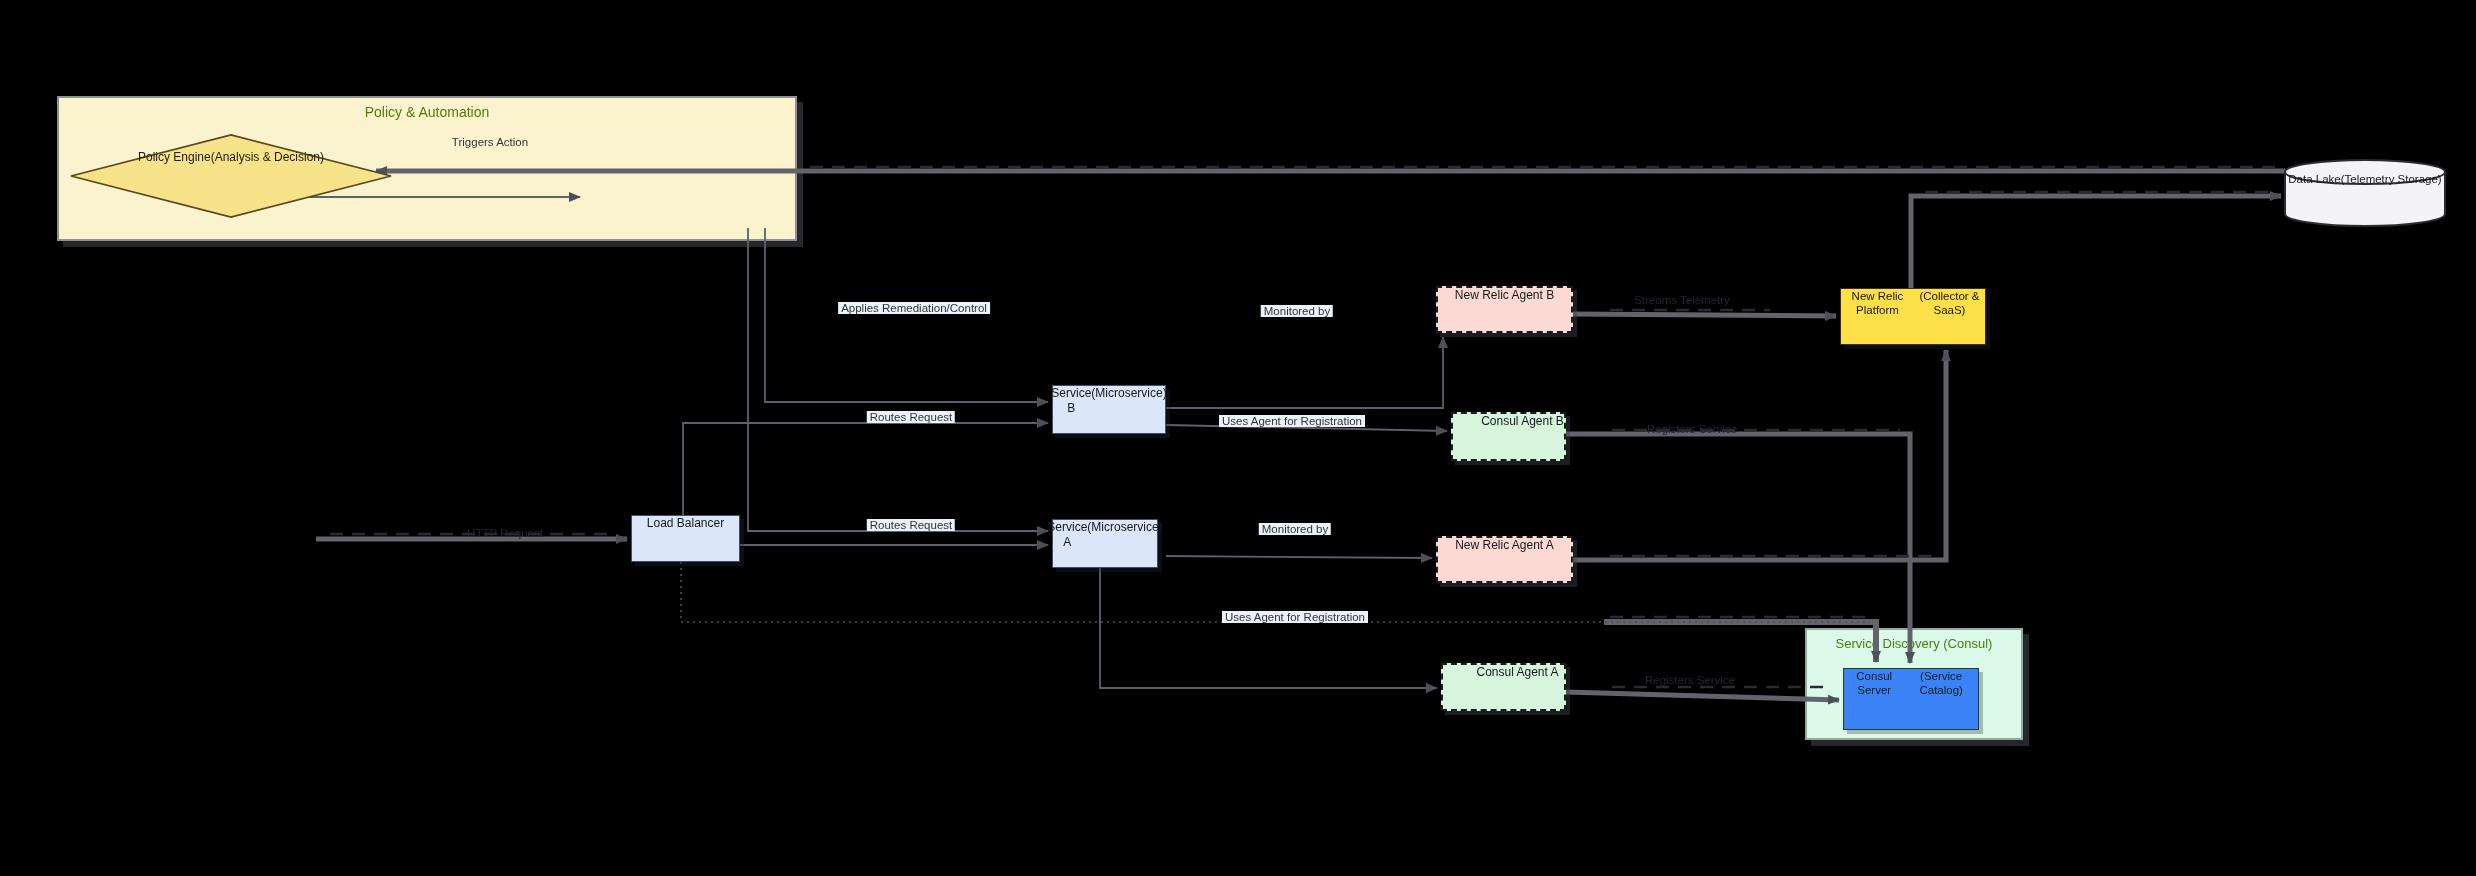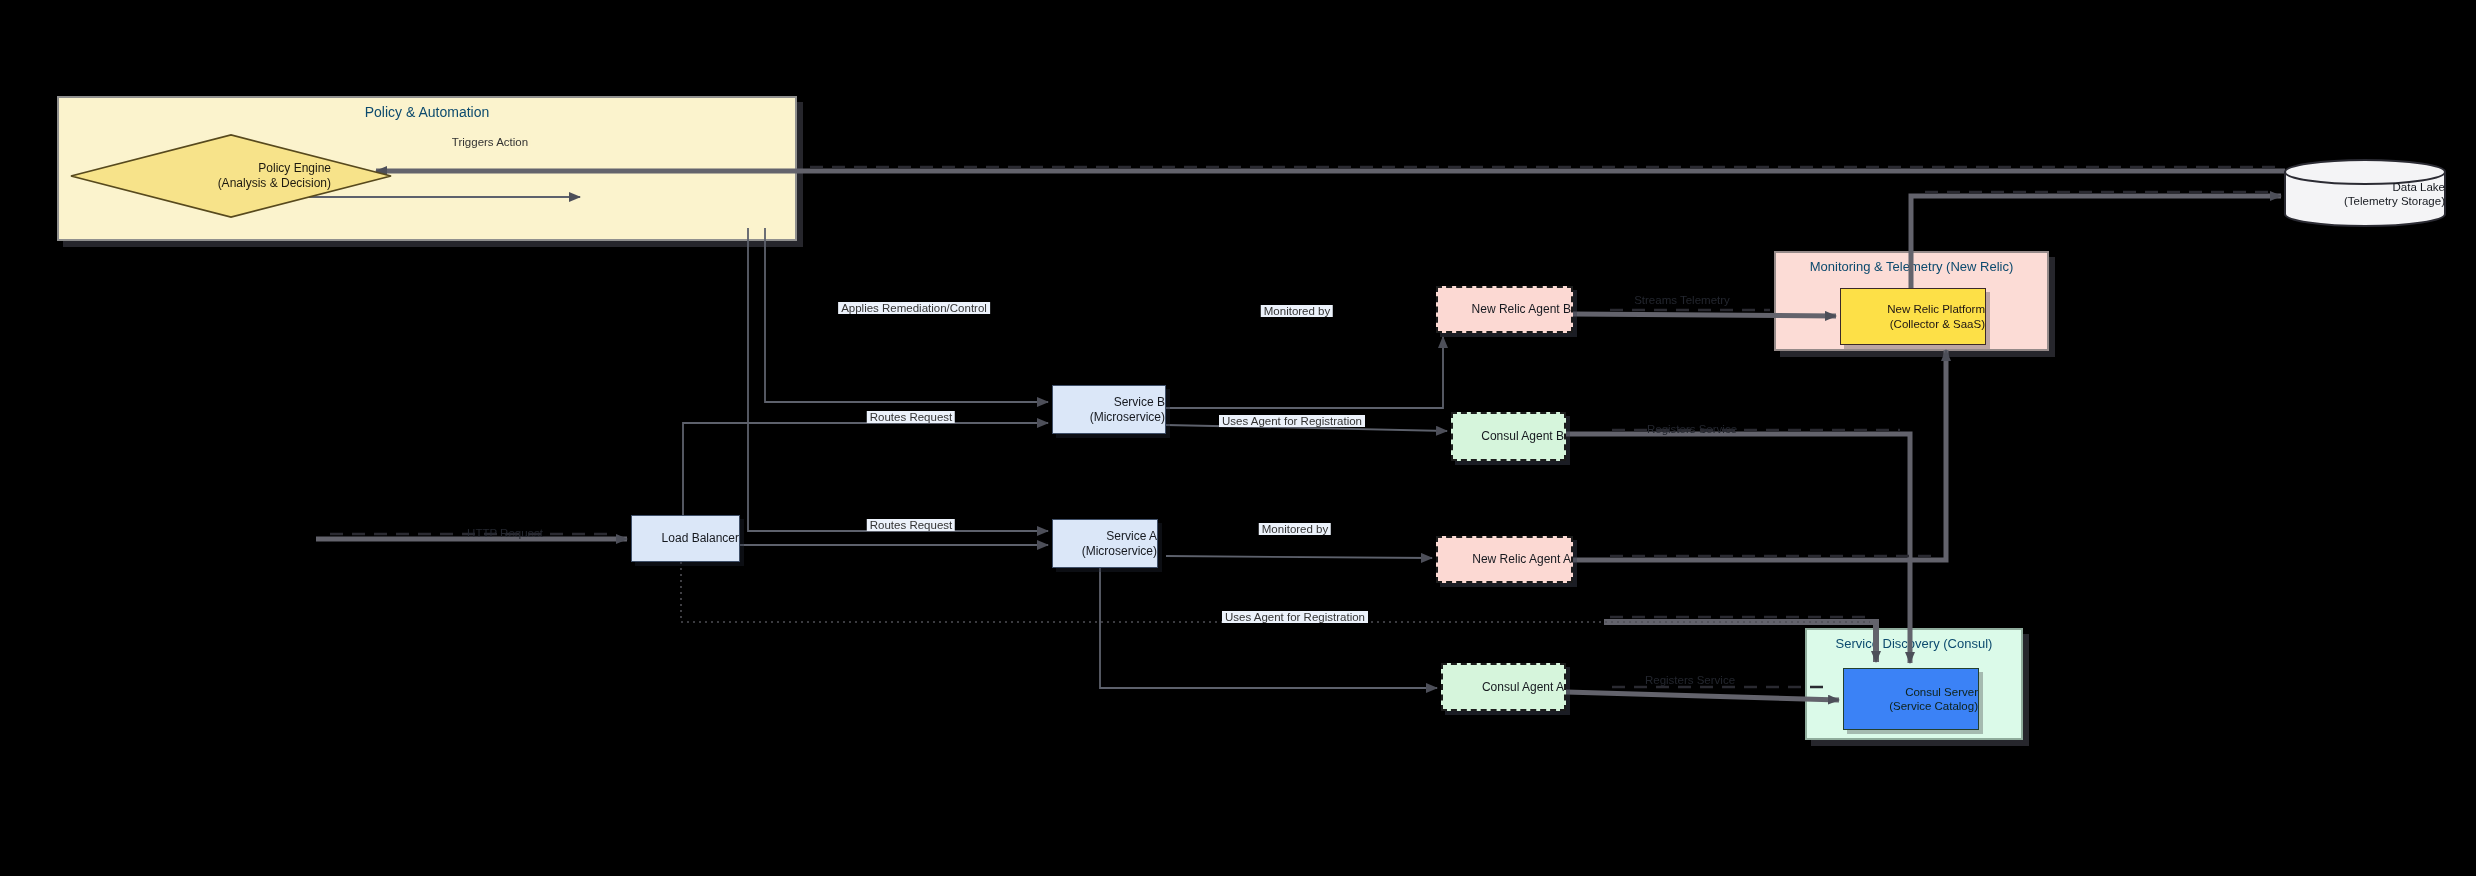--- a/index.html
+++ b/index.html
@@ -1,25 +1,25 @@
 <!DOCTYPE html>
 <html><head>
 <meta charset="utf-8">
 <style>
   html,body{margin:0;padding:0;background:#000;}
   #stage{position:relative;width:2476px;height:876px;background:#000;overflow:hidden;
          font-family:"Liberation Sans","DejaVu Sans",sans-serif;}
   
   .container{position:absolute;z-index:1;box-sizing:border-box;}
   #edges{position:absolute;left:0;top:0;z-index:2;}
-  .node{position:absolute;z-index:3;box-sizing:border-box;display:flex;flex-direction:column;
-        align-items:flex-end;justify-content:center;text-align:center;line-height:1.25;}
+  .node{position:absolute;z-index:3;box-sizing:border-box;display:flex;flex-direction:row;
+        align-items:flex-start;justify-content:center;text-align:center;line-height:1.25;}
   .elabel{position:absolute;z-index:4;transform:translate(-50%,-50%);white-space:nowrap;
           font-size:11.5px;color:#333;}
-  .ctitle{position:absolute;left:0;right:0;text-align:center;color:#0c4a6e;font-weight:400;z-index:4;}
+  .ctitle{position:absolute;left:0;right:0;text-align:center;color:#4d7c0f;font-weight:400;z-index:4;}
 
   
   #policy-box{left:57px;top:96px;width:740px;height:145px;background:#fbf3cd;
               border:2px solid #90908f;box-shadow:6px 6px 0 #26262c;}
   #app-box{left:614px;top:251px;width:990px;height:475px;background:#ecf2fb;
            border:2px solid #8d99a9;box-shadow:6px 6px 0 #26262c;}
   #monitoring-box{left:1774px;top:251px;width:275px;height:100px;background:#fcdcd6;
                   border:2px solid #958a89;box-shadow:6px 6px 0 #26262c;}
   #discovery-box{left:1805px;top:628px;width:218px;height:112px;background:#dbfae9;
                  border:2px solid #8fac9c;box-shadow:6px 6px 0 #26262c;}
@@ -60,23 +60,20 @@
   .bg-policy{background:#fbf3cd;padding:0 3px;}
 </style>
 </head>
 <body>
 
 <div id="stage">
 
   <div class="container" id="policy-box">
     <div class="ctitle" style="top:6px;font-size:14px;">Policy &amp; Automation</div>
   </div>
-  <div class="container" id="monitoring-box">
-    <div class="ctitle" style="top:6px;font-size:13px;">Monitoring &amp; Telemetry (New Relic)</div>
-  </div>
   <div class="container" id="discovery-box">
     <div class="ctitle" style="top:6px;font-size:13px;">Service Discovery (Consul)</div>
   </div>
 
   <svg id="edges" width="2476" height="876">
     <defs>
       <marker id="arrow" markerUnits="userSpaceOnUse" markerWidth="13" markerHeight="11" refX="11" refY="5" orient="auto">
         <path d="M0,0 L12,5 L0,10 z" fill="#4d4f59"></path>
       </marker>
     </defs>

